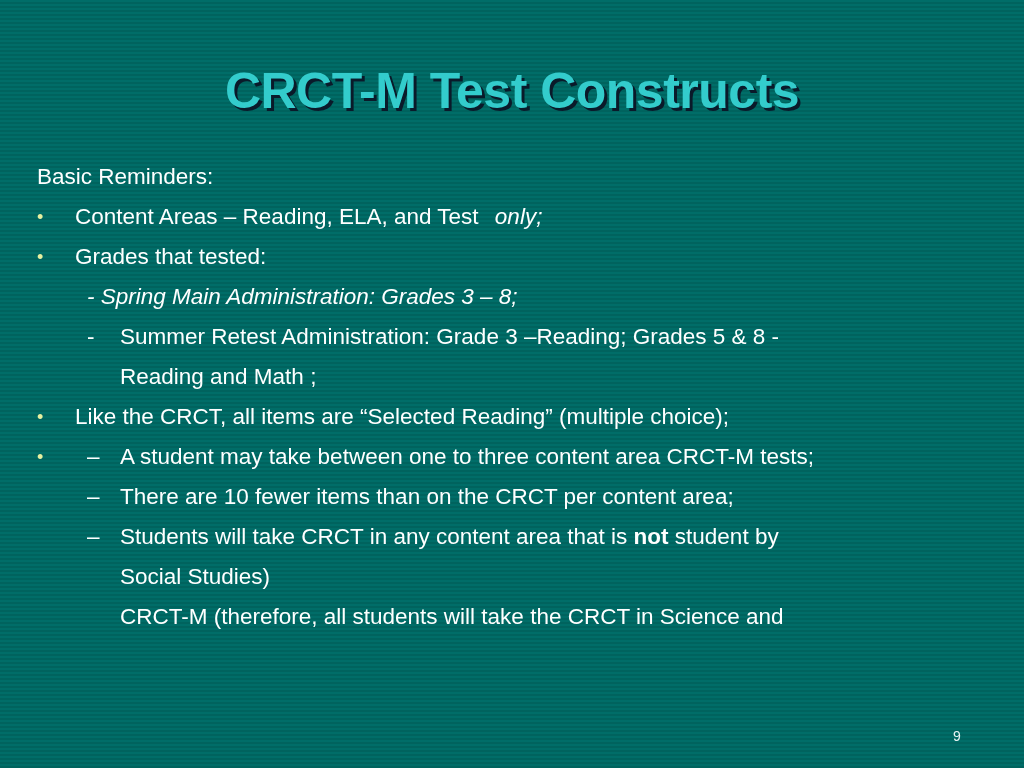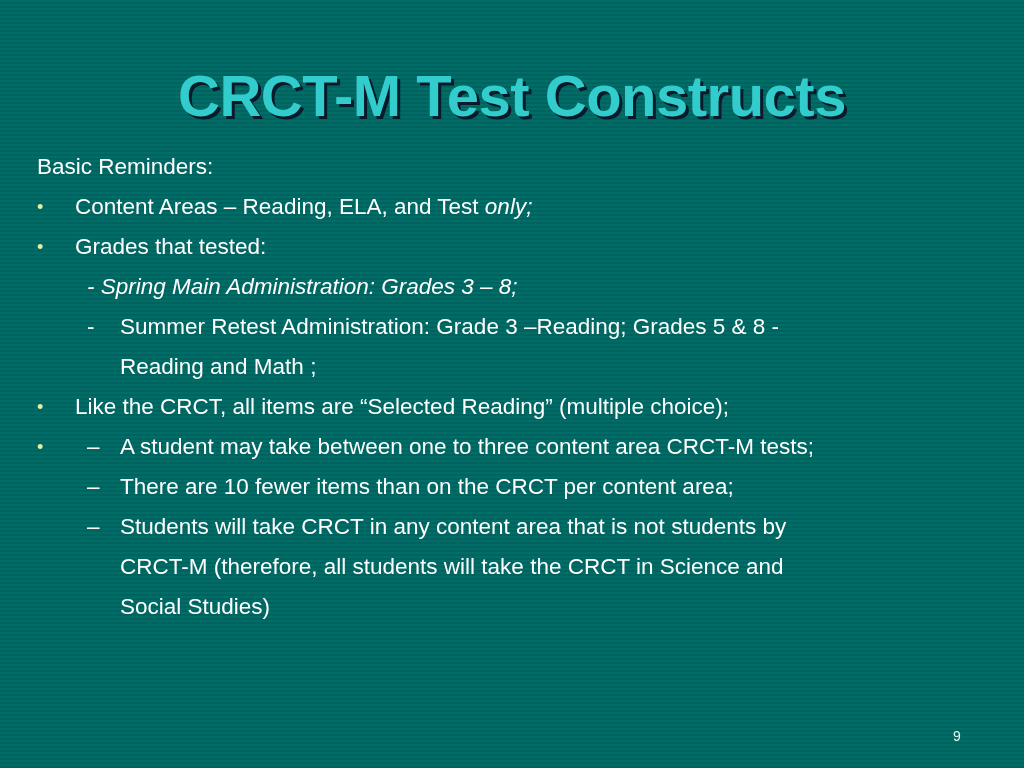--- a/index.html
+++ b/index.html
@@ -9,41 +9,41 @@
     background-image: repeating-linear-gradient(to bottom,
       #006d68 0px, #006d68 2px, #00635e 2px, #00635e 4px);
     font-family: "Liberation Sans", sans-serif;
     color: #ffffff;
   }
   .title {
     position: absolute; left: 0; top: 62px; width: 1024px;
     text-align: center;
     font-family: "Liberation Sans", sans-serif;
     font-weight: bold;
-    font-size: 58px;
+    font-size: 50px;
     color: #33cccc;
     text-shadow: 3px 3px 0 #0a1a2a;
     letter-spacing: -0.5px;
     margin: 0;
   }
-  .body { position: absolute; left: 37px; top: 150px; width: 950px; font-size: 22.5px; line-height: 34px; }
+  .body { position: absolute; left: 37px; top: 160px; width: 950px; font-size: 22.5px; line-height: 34px; }
   .line { position: relative; white-space: nowrap; }
   .bullet { position: absolute; left: 0; color: #e6f0a0; font-size: 18px; }
   .dash { position: absolute; }
   .l1 { padding-left: 38px; }
   .plain { padding-left: 0; }
   .spring { padding-left: 50px; font-style: italic; }
   .l2 { padding-left: 83px; }
   .l2 .dash { left: 50px; }
   .l3 { padding-left: 83px; }
   .l3 .dash { left: 50px; }
   .cont { padding-left: 83px; margin-top: 6px; }
   .gap { margin-top: 6px; }
-  em { font-style: italic; }
-  strong { font-weight: normal; }
+  em { font-style: italic; margin-left: 10px; }
+  strong { font-weight: bold; }
   .pagenum {
     position: absolute; left: 953px; top: 728px;
     font-size: 14px; color: #e8f4f4;
   }
 </style>
 </head>
 <body>
 
 <h1 class="title">CRCT-M Test Constructs</h1>
 
@@ -82,19 +82,19 @@
     <span>A student may take between one to three content area CRCT-M tests;</span>
   </div>
 
   <div class="line l3 gap">
     <span class="dash">–</span>
     <span>There are 10 fewer items than on the CRCT per content area;</span>
   </div>
 
   <div class="line l3 gap">
     <span class="dash">–</span>
-    <span>Students will take CRCT in any content area that is </span><strong>not</strong><span> students by</span>
+    <span>Students will take CRCT in any content area that is </span><strong>not</strong><span> student by</span>
   </div>
+  <div class="line cont">Social Studies)</div>
   <div class="line cont">CRCT-M (therefore, all students will take the CRCT in Science and</div>
-  <div class="line cont">Social Studies)</div>
 </div>
 
 <div class="pagenum">9</div>
 
 </body></html>

